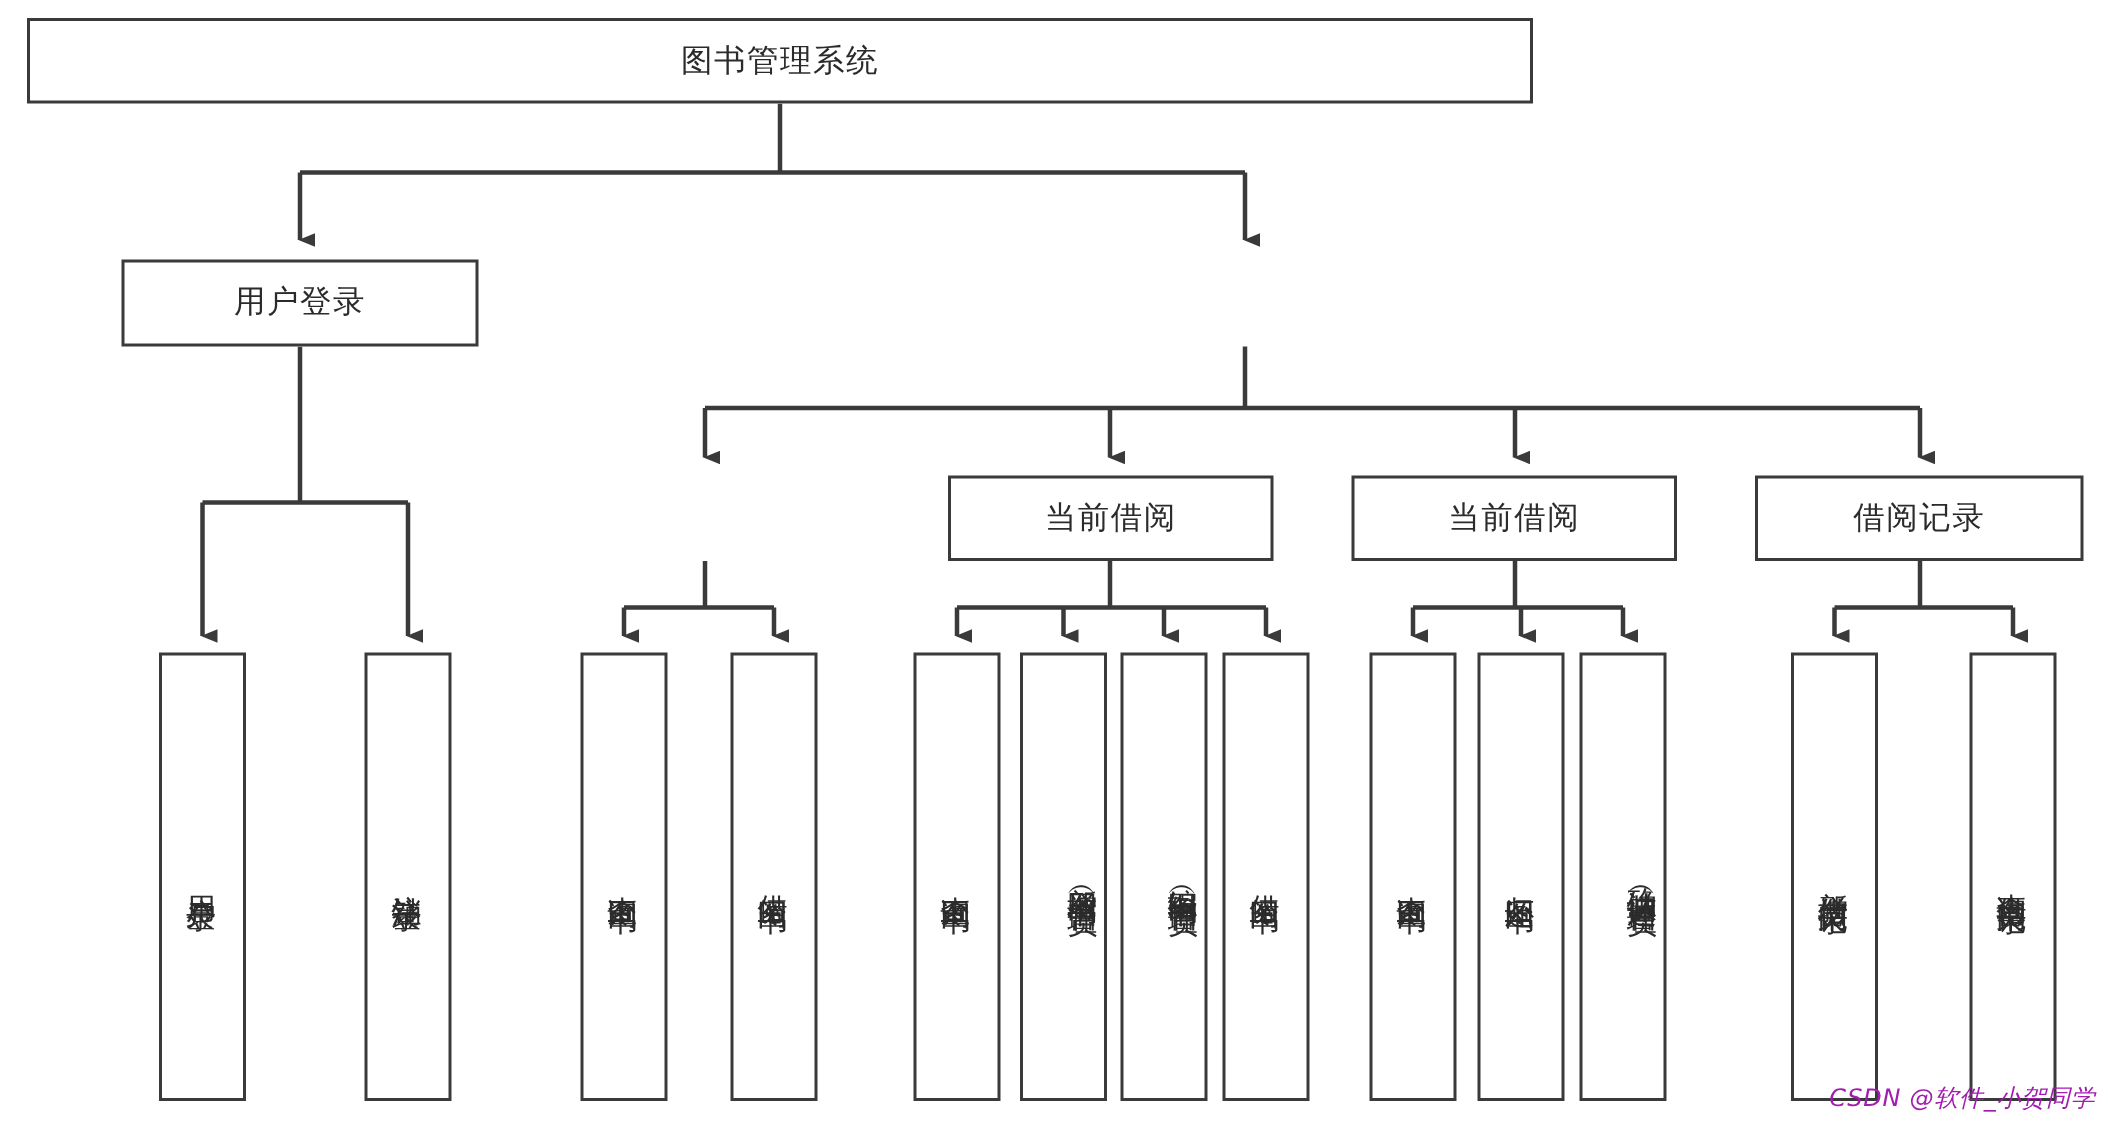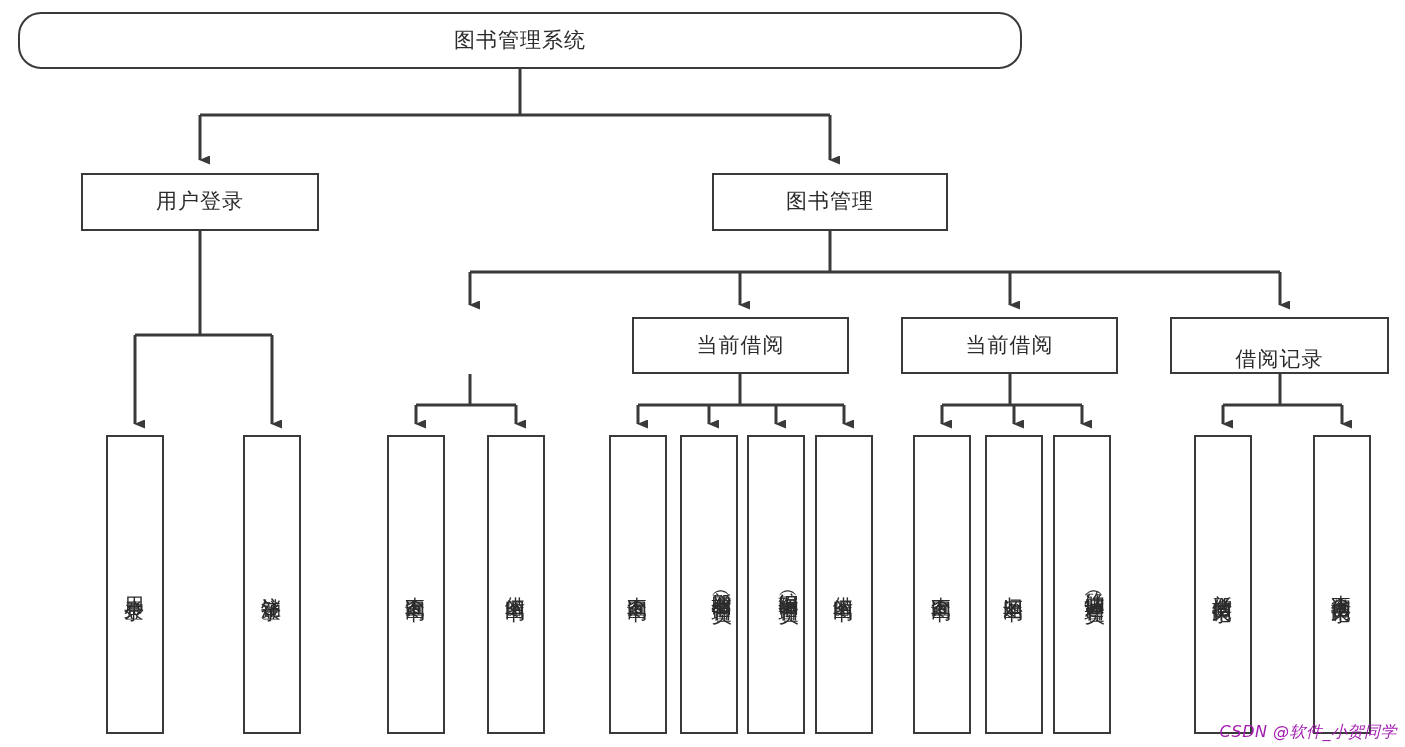--- a/index.html
+++ b/index.html
@@ -116,38 +116,35 @@
       <path d="M1014,405 L1014,424" marker-end="url(#arrowhead)"></path>
       <path d="M1082,405 L1082,424" marker-end="url(#arrowhead)"></path>
 
       <path d="M1280,374 L1280,405"></path>
       <path d="M1223,405 L1342,405"></path>
       <path d="M1223,405 L1223,424" marker-end="url(#arrowhead)"></path>
       <path d="M1342,405 L1342,424" marker-end="url(#arrowhead)"></path>
     </g>
   </svg>
 
-  <div class="node horiz" style="left:18px; top:12px; width:1004px; height:57px;border-radius:23px;">
+  <div class="node horiz" style="left:18px; top:12px; width:1004px; height:57px;">
     <span class="node-label">图书管理系统</span>
   </div>
 
   <div class="node horiz" style="left:81px; top:173px; width:238px; height:58px;">
     <span class="node-label">用户登录</span>
-  </div>
-  <div class="node horiz" style="left:712px; top:173px; width:236px; height:58px;">
-    <span class="node-label">图书管理</span>
   </div>
 
   <div class="node horiz" style="left:632px; top:317px; width:217px; height:57px;">
     <span class="node-label">当前借阅</span>
   </div>
   <div class="node horiz" style="left:901px; top:317px; width:217px; height:57px;">
     <span class="node-label">当前借阅</span>
   </div>
-  <div class="node horiz" style="left:1170px; top:317px; width:219px; height:57px;align-items:flex-end;">
+  <div class="node horiz" style="left:1170px; top:317px; width:219px; height:57px;">
     <span class="node-label">借阅记录</span>
   </div>
 
   <div class="node vert" style="left:106px; top:435px; width:58px; height:299px;">
     <span class="node-label">用户登录</span>
   </div>
   <div class="node vert" style="left:243px; top:435px; width:58px; height:299px;">
     <span class="node-label">注销登录</span>
   </div>
 

